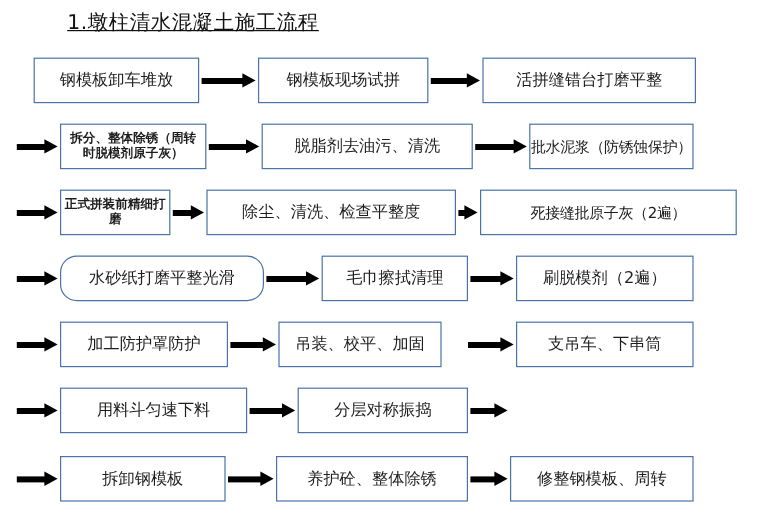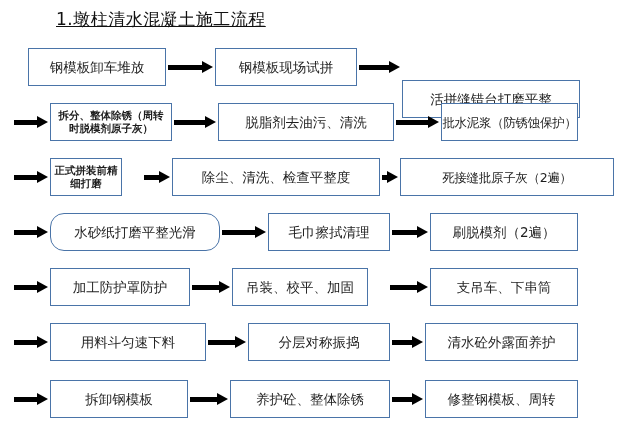--- a/index.html
+++ b/index.html
@@ -100,21 +100,21 @@
       <div class="arrow" style="left: 168px; width: 45px;">
         <span class="shaft" style="width: 35px;"></span>
         <span class="head"></span>
       </div>
       <div class="arrow" style="left: 359px; width: 41px;">
         <span class="shaft" style="width: 31px;"></span>
         <span class="head"></span>
       </div>
       <div class="node" style="left: 28px; width: 138px;">钢模板卸车堆放</div>
       <div class="node" style="left: 215px; width: 142px;">钢模板现场试拼</div>
-      <div class="node" style="left: 402px; width: 178px; margin-top: 32px;">活拼缝错台打磨平整</div>
+      <div class="node" style="left: 402px; width: 178px;">活拼缝错台打磨平整</div>
     </div>
     <div class="flow-row" style="top: 103px;">
       <div class="arrow" style="left: 14px; width: 34px;">
         <span class="shaft" style="width: 24px;"></span>
         <span class="head"></span>
       </div>
       <div class="arrow" style="left: 174px; width: 42px;">
         <span class="shaft" style="width: 32px;"></span>
         <span class="head"></span>
       </div>
@@ -132,21 +132,21 @@
         <span class="head"></span>
       </div>
       <div class="arrow" style="left: 144px; width: 26px;">
         <span class="shaft" style="width: 16px;"></span>
         <span class="head"></span>
       </div>
       <div class="arrow" style="left: 382px; width: 16px;">
         <span class="shaft" style="width: 6px;"></span>
         <span class="head"></span>
       </div>
-      <div class="node two-line" style="left: 50px; width: 72px;">正式拼装前精细打磨</div>
+      <div class="node two-line" style="left: 50px; width: 92px;">正式拼装前精细打磨</div>
       <div class="node" style="left: 172px; width: 208px;">除尘、清洗、检查平整度</div>
       <div class="node tight" style="left: 400px; width: 214px;">死接缝批原子灰（2遍）</div>
     </div>
     <div class="flow-row" style="top: 213px;">
       <div class="arrow" style="left: 14px; width: 34px;">
         <span class="shaft" style="width: 24px;"></span>
         <span class="head"></span>
       </div>
       <div class="arrow" style="left: 222px; width: 44px;">
         <span class="shaft" style="width: 34px;"></span>
@@ -185,21 +185,20 @@
       <div class="arrow" style="left: 208px; width: 38px;">
         <span class="shaft" style="width: 28px;"></span>
         <span class="head"></span>
       </div>
       <div class="arrow" style="left: 392px; width: 31px;">
         <span class="shaft" style="width: 21px;"></span>
         <span class="head"></span>
       </div>
       <div class="node" style="left: 50px; width: 156px;">用料斗匀速下料</div>
       <div class="node" style="left: 248px; width: 142px;">分层对称振捣</div>
-      <div class="node" style="left: 425px; width: 153px;">清水砼外露面养护</div>
     </div>
     <div class="flow-row" style="top: 380px;">
       <div class="arrow" style="left: 14px; width: 34px;">
         <span class="shaft" style="width: 24px;"></span>
         <span class="head"></span>
       </div>
       <div class="arrow" style="left: 190px; width: 38px;">
         <span class="shaft" style="width: 28px;"></span>
         <span class="head"></span>
       </div>

